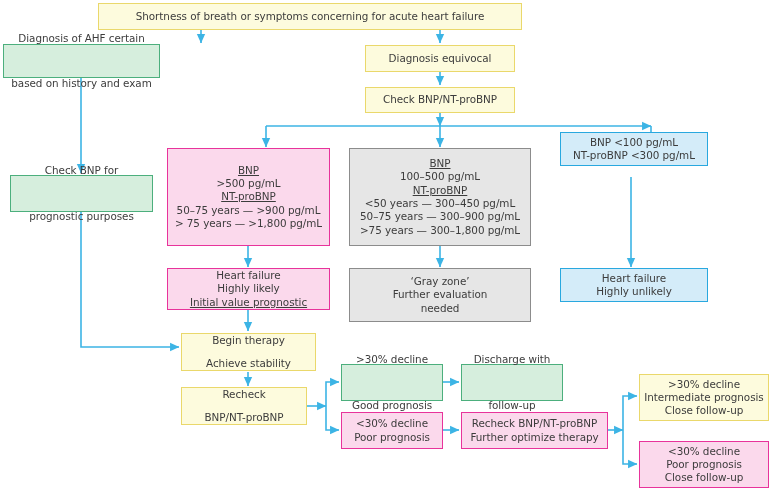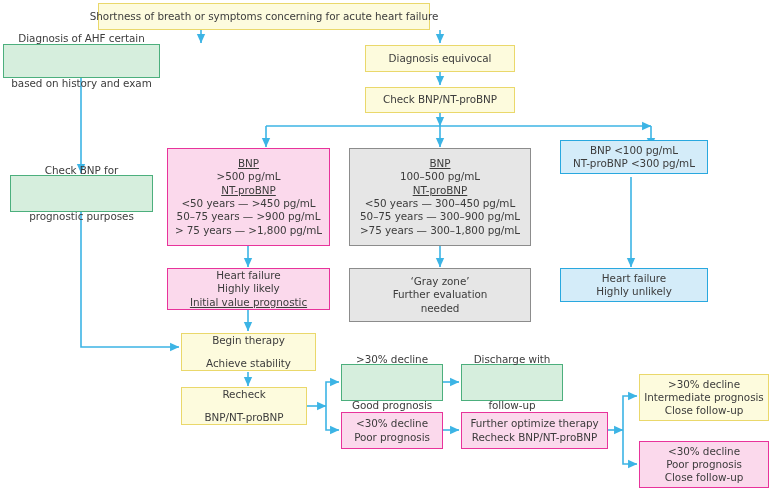--- a/index.html
+++ b/index.html
@@ -92,21 +92,21 @@
       <path d="M443,382 L459,382"></path>
 
       <path d="M443,430 L459,430"></path>
 
       <path d="M608,430 L623,430" stroke-width="1.6" marker-end=""></path>
       <path d="M623,430 L623,396 L637,396"></path>
       <path d="M623,430 L623,464 L637,464"></path>
     </g>
   </svg>
 
-  <div class="node yellow" style="left:98px; top:3px; width:332px; height:27px;">
+  <div class="node yellow" style="left:98px; top:3px; width:424px; height:27px;">
     <span class="ln">Shortness of breath or symptoms concerning for acute heart failure</span>
   </div>
 
   <div class="node green" style="left:3px; top:44px; width:157px; height:34px;">
     <span class="ln">Diagnosis of AHF certain</span>
     <span class="ln">based on history and exam</span>
   </div>
 
   <div class="node yellow" style="left:365px; top:45px; width:150px; height:27px;">
     <span class="ln">Diagnosis equivocal</span>
@@ -118,35 +118,34 @@
 
   <div class="node green" style="left:10px; top:175px; width:143px; height:37px;">
     <span class="ln">Check BNP for</span>
     <span class="ln">prognostic purposes</span>
   </div>
 
   <div class="node pink" style="left:167px; top:148px; width:163px; height:98px;">
     <span class="ln u">BNP</span>
     <span class="ln">&gt;500 pg/mL</span>
     <span class="ln u">NT-proBNP</span>
-    <span class="ln">&lt;50 years — &gt;450 pg/mL</span>
     <span class="ln">50–75 years — &gt;900 pg/mL</span>
     <span class="ln">&gt; 75 years — &gt;1,800 pg/mL</span>
   </div>
 
   <div class="node gray" style="left:349px; top:148px; width:182px; height:98px;">
     <span class="ln u">BNP</span>
     <span class="ln">100–500 pg/mL</span>
     <span class="ln u">NT-proBNP</span>
     <span class="ln">&lt;50 years — 300–450 pg/mL</span>
     <span class="ln">50–75 years — 300–900 pg/mL</span>
     <span class="ln">&gt;75 years — 300–1,800 pg/mL</span>
   </div>
 
-  <div class="node blue" style="left:560px; top:140px; width:148px; height:34px;">
+  <div class="node blue" style="left:560px; top:132px; width:148px; height:34px;">
     <span class="ln">BNP &lt;100 pg/mL</span>
     <span class="ln">NT-proBNP &lt;300 pg/mL</span>
   </div>
 
   <div class="node pink" style="left:167px; top:268px; width:163px; height:42px;">
     <span class="ln">Heart failure</span>
     <span class="ln">Highly likely</span>
     <span class="ln u">Initial value prognostic</span>
   </div>
 
@@ -180,22 +179,22 @@
     <span class="ln">Discharge with</span>
     <span class="ln">follow-up</span>
   </div>
 
   <div class="node pink" style="left:341px; top:412px; width:102px; height:37px;">
     <span class="ln">&lt;30% decline</span>
     <span class="ln">Poor prognosis</span>
   </div>
 
   <div class="node pink" style="left:461px; top:412px; width:147px; height:37px;">
+    <span class="ln">Recheck BNP/NT-proBNP</span>
     <span class="ln">Further optimize therapy</span>
-    <span class="ln">Recheck BNP/NT-proBNP</span>
   </div>
 
   <div class="node yellow" style="left:639px; top:374px; width:130px; height:47px;">
     <span class="ln">&gt;30% decline</span>
     <span class="ln">Intermediate prognosis</span>
     <span class="ln">Close follow-up</span>
   </div>
 
   <div class="node pink" style="left:639px; top:441px; width:130px; height:47px;">
     <span class="ln">&lt;30% decline</span>

